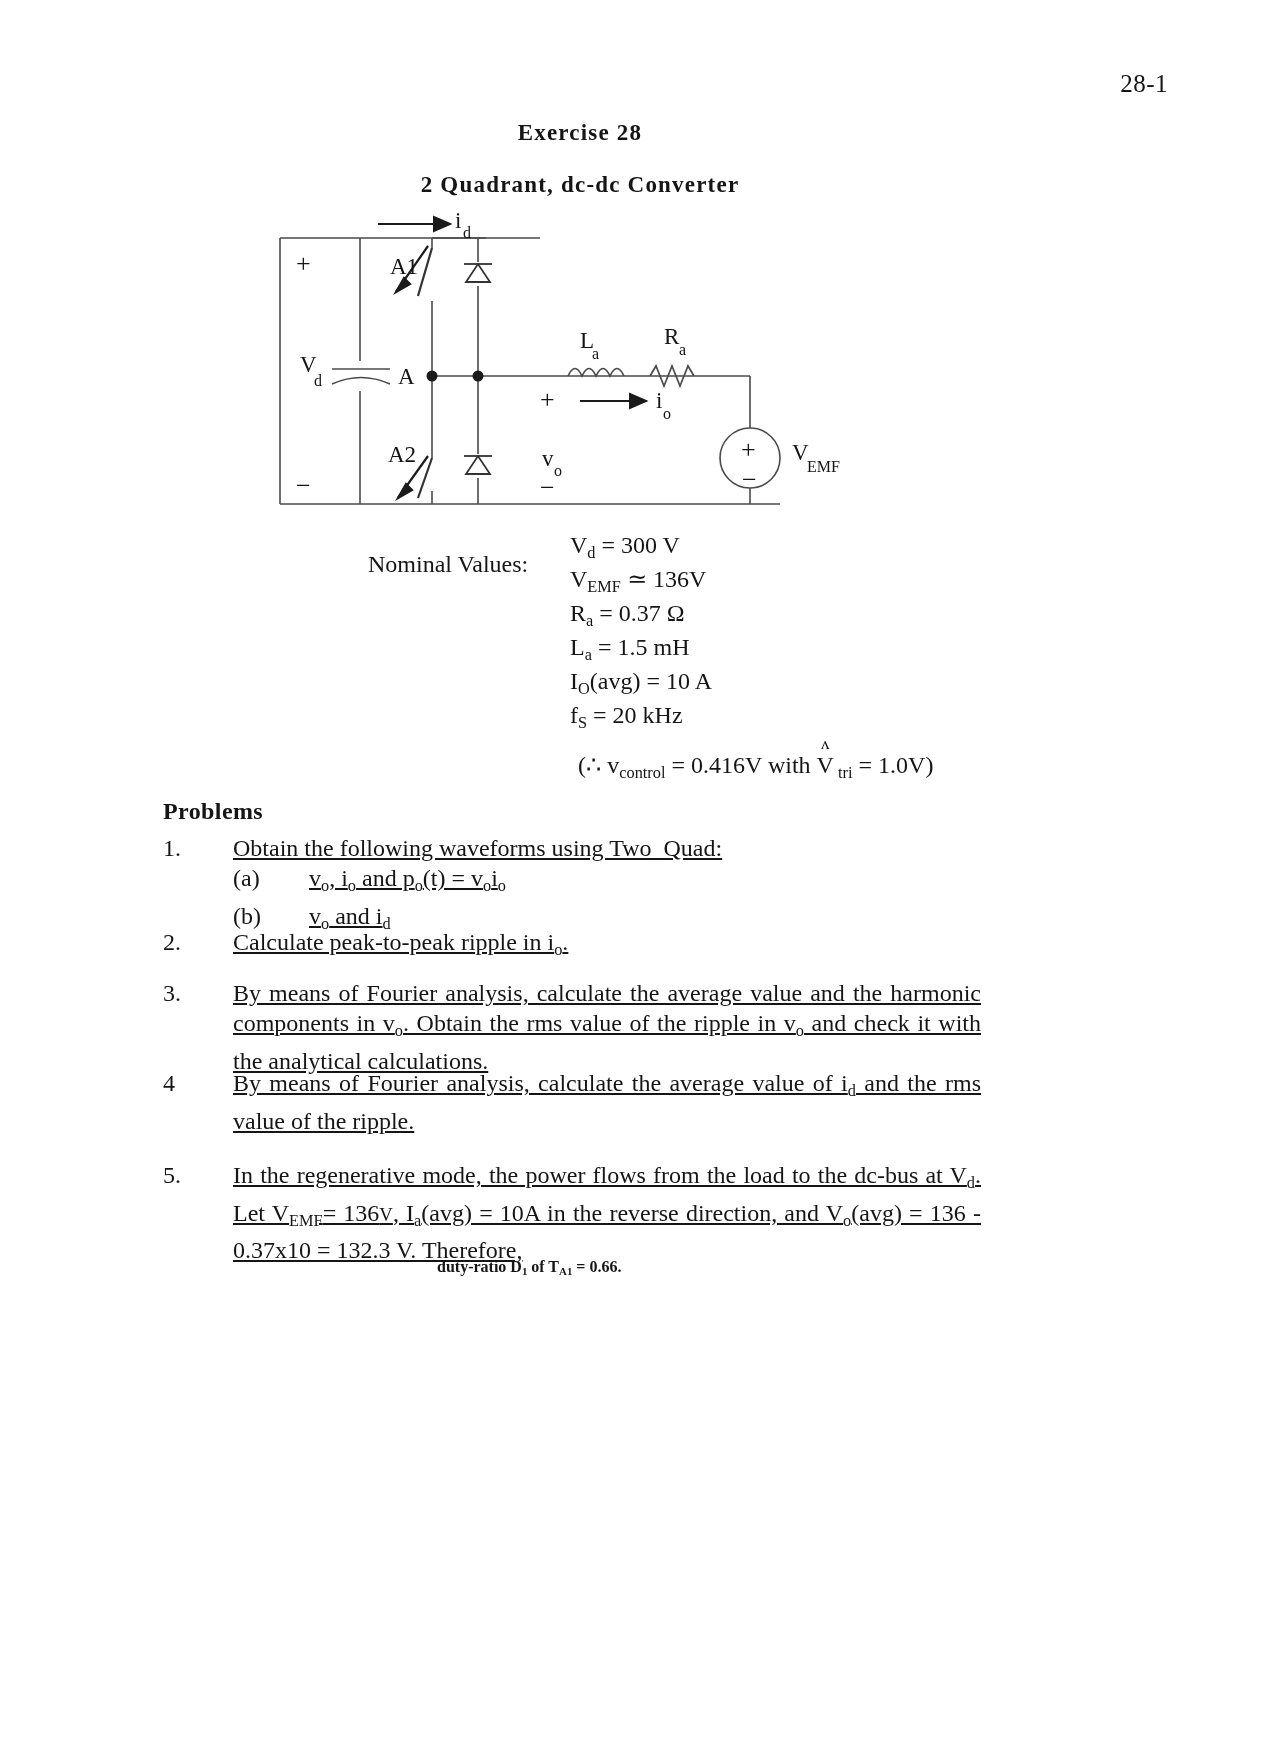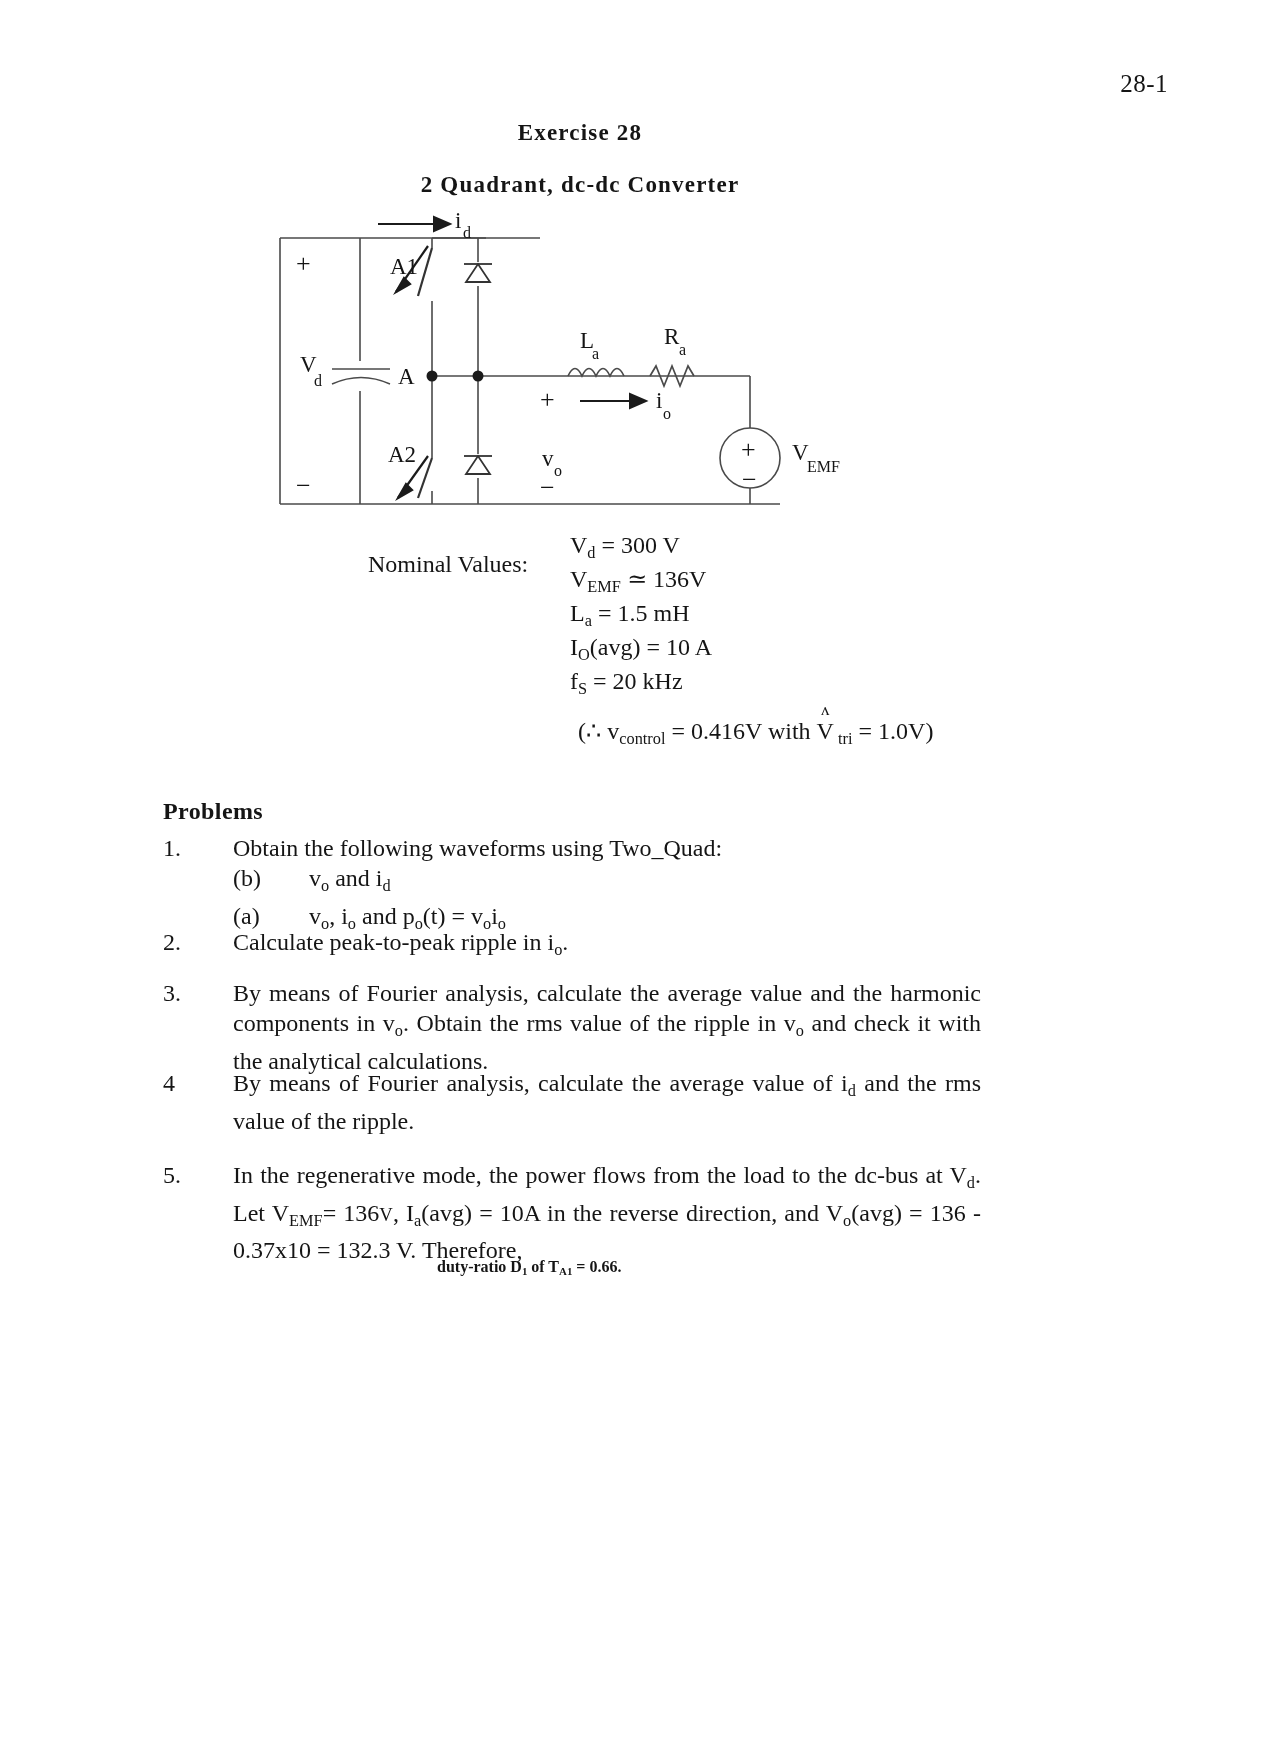--- a/index.html
+++ b/index.html
@@ -124,20 +124,21 @@
   }
   .prob .num {
     position: absolute;
     left: 0;
     top: 0;
     width: 70px;
   }
   .prob .body {
     margin-left: 70px;
     width: 748px;
+    text-decoration: underline;
   }
   .just { text-align: justify; text-align-last: left; }
   .sub-item { position: relative; }
   .sub-item .lab {
     display: inline-block;
     width: 76px;
   }
 
   .p1 { top: 833px; left: 163px; }
   .p2 { top: 927px; left: 163px; }
@@ -286,44 +287,47 @@
 <div class="nominal-label">Nominal Values:</div>
 
 <div class="values">
   <div class="row">
     <span>V</span><sub>d</sub><span> = 300 V</span>
   </div>
   <div class="row">
     <span>V</span><sub>EMF</sub><span> ≃  136V</span>
   </div>
   <div class="row">
+    <span>R</span><sub>a</sub><span> = 0.37 Ω</span>
+  </div>
+  <div class="row">
     <span>L</span><sub>a</sub><span> = 1.5 mH</span>
   </div>
   <div class="row">
     <span>I</span><sub>O</sub><span>(avg) = 10 A</span>
   </div>
   <div class="row">
     <span>f</span><sub>S</sub><span> = 20 kHz</span>
   </div>
   <div class="row" style="margin-top:16px; margin-left:8px;">
     <span>(∴ v</span><sub>control</sub><span> = 0.416V with </span><span class="hatline"><span class="hat">ʌ</span><span>V</span></span><sub> tri</sub><span> = 1.0V)</span>
   </div>
 </div>
 
 <div class="problems-head">Problems</div>
 
 <div class="prob p1">
   <div class="num">1.</div>
   <div class="body">
     <div>Obtain the following waveforms using Two_Quad:</div>
     <div class="sub-item">
-      <span class="lab">(b)</span><span>v</span><sub>o</sub><span> and i</span><sub>d</sub>
+      <span class="lab">(a)</span><span>v</span><sub>o</sub><span>, i</span><sub>o</sub><span> and p</span><sub>o</sub><span>(t) = v</span><sub>o</sub><span>i</span><sub>o</sub>
     </div>
     <div class="sub-item">
-      <span class="lab">(a)</span><span>v</span><sub>o</sub><span>, i</span><sub>o</sub><span> and p</span><sub>o</sub><span>(t) = v</span><sub>o</sub><span>i</span><sub>o</sub>
+      <span class="lab">(b)</span><span>v</span><sub>o</sub><span> and i</span><sub>d</sub>
     </div>
   </div>
 </div>
 
 <div class="prob p2">
   <div class="num">2.</div>
   <div class="body">
     <span>Calculate peak-to-peak ripple in i</span><sub>o</sub><span>.</span>
   </div>
 </div>

